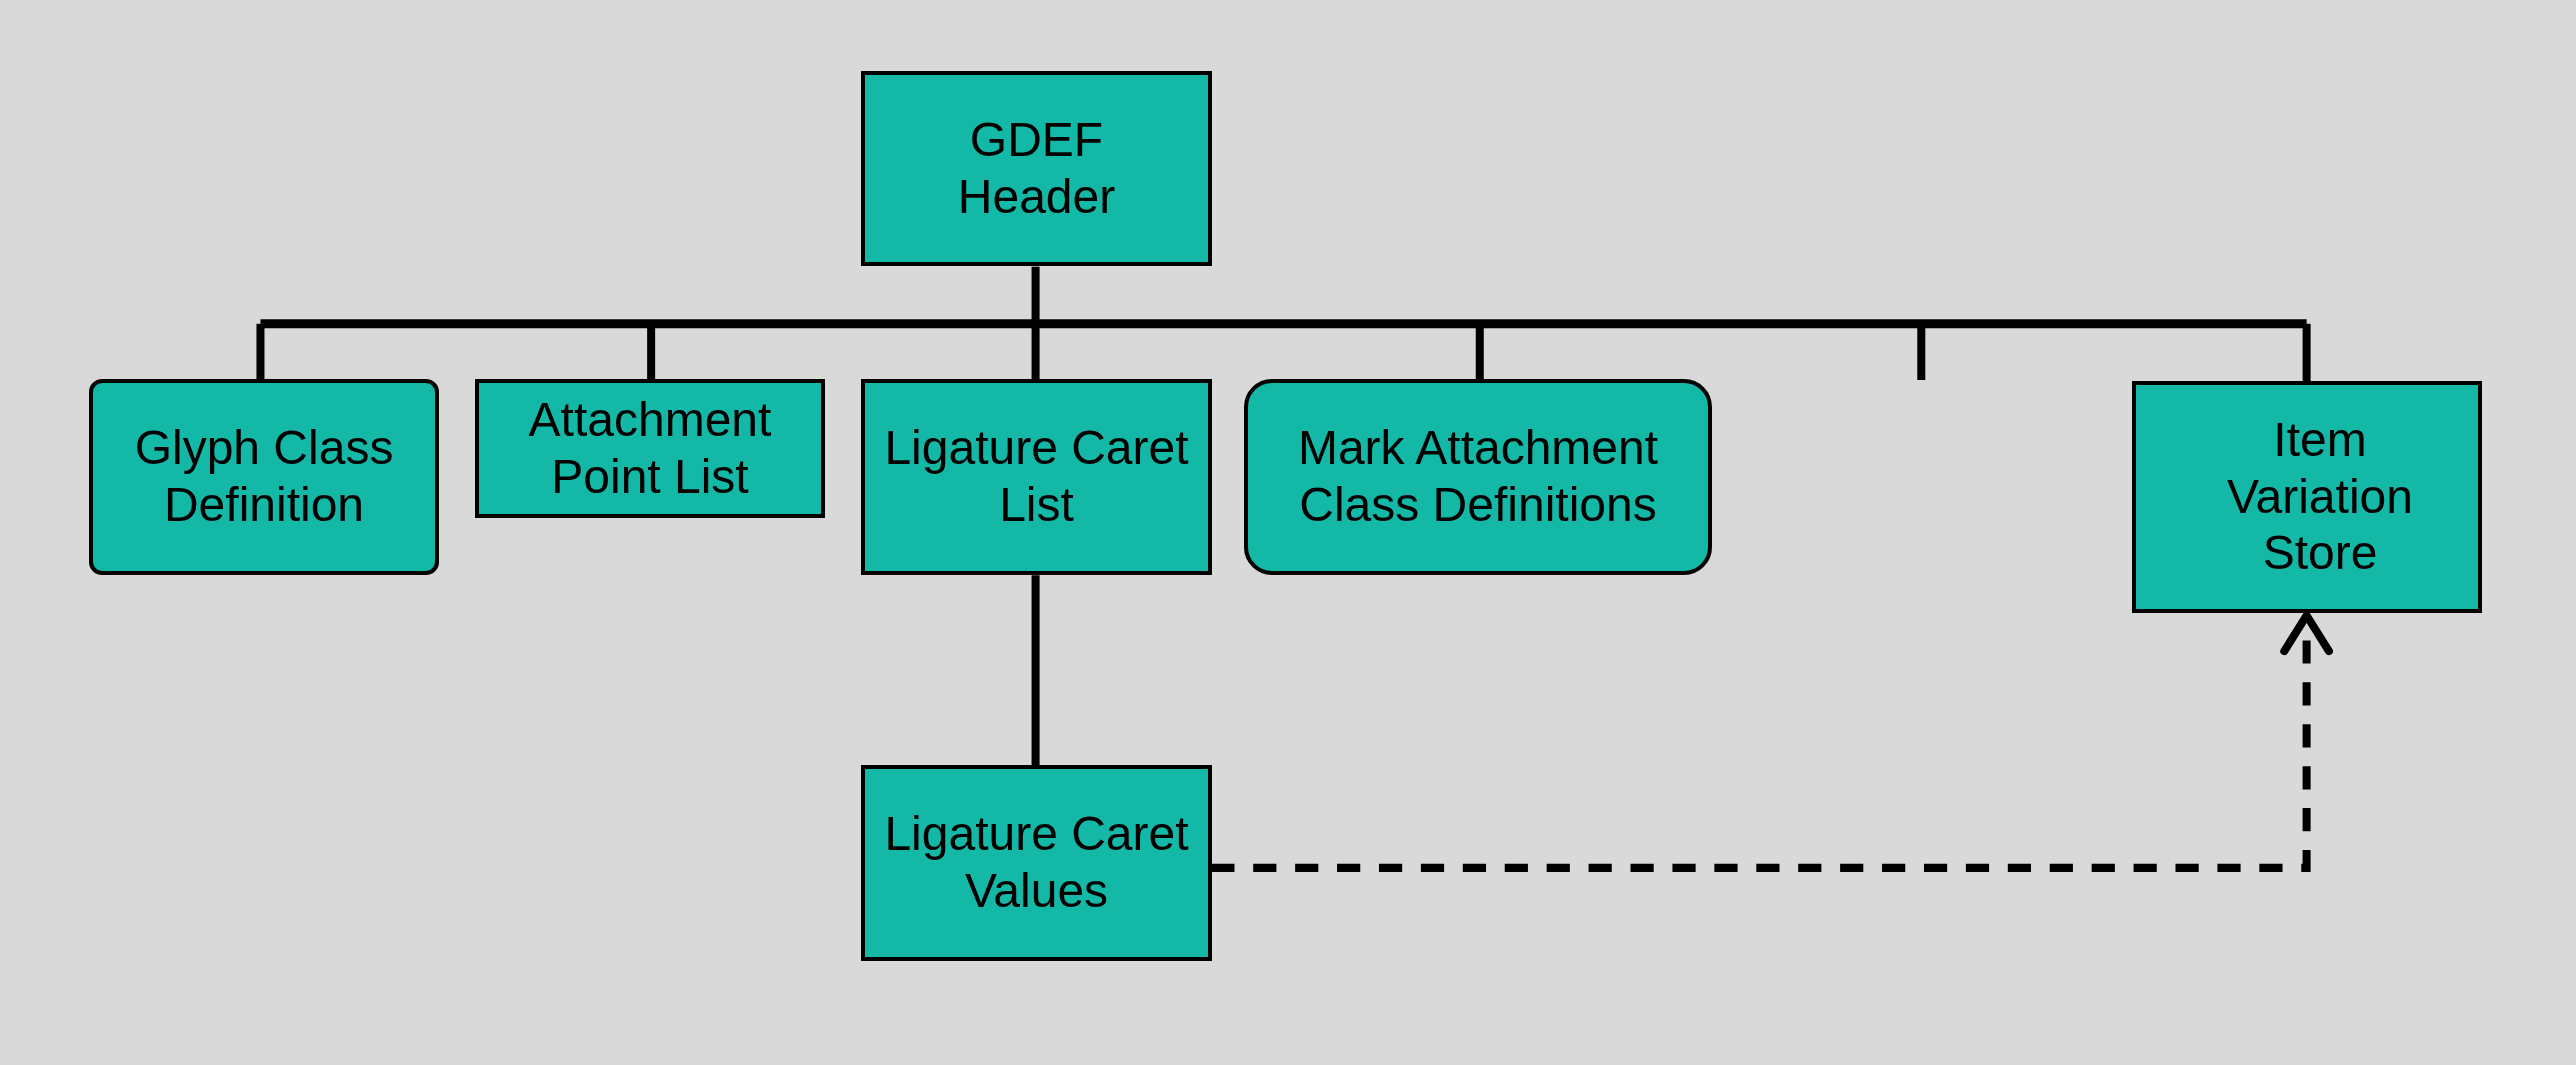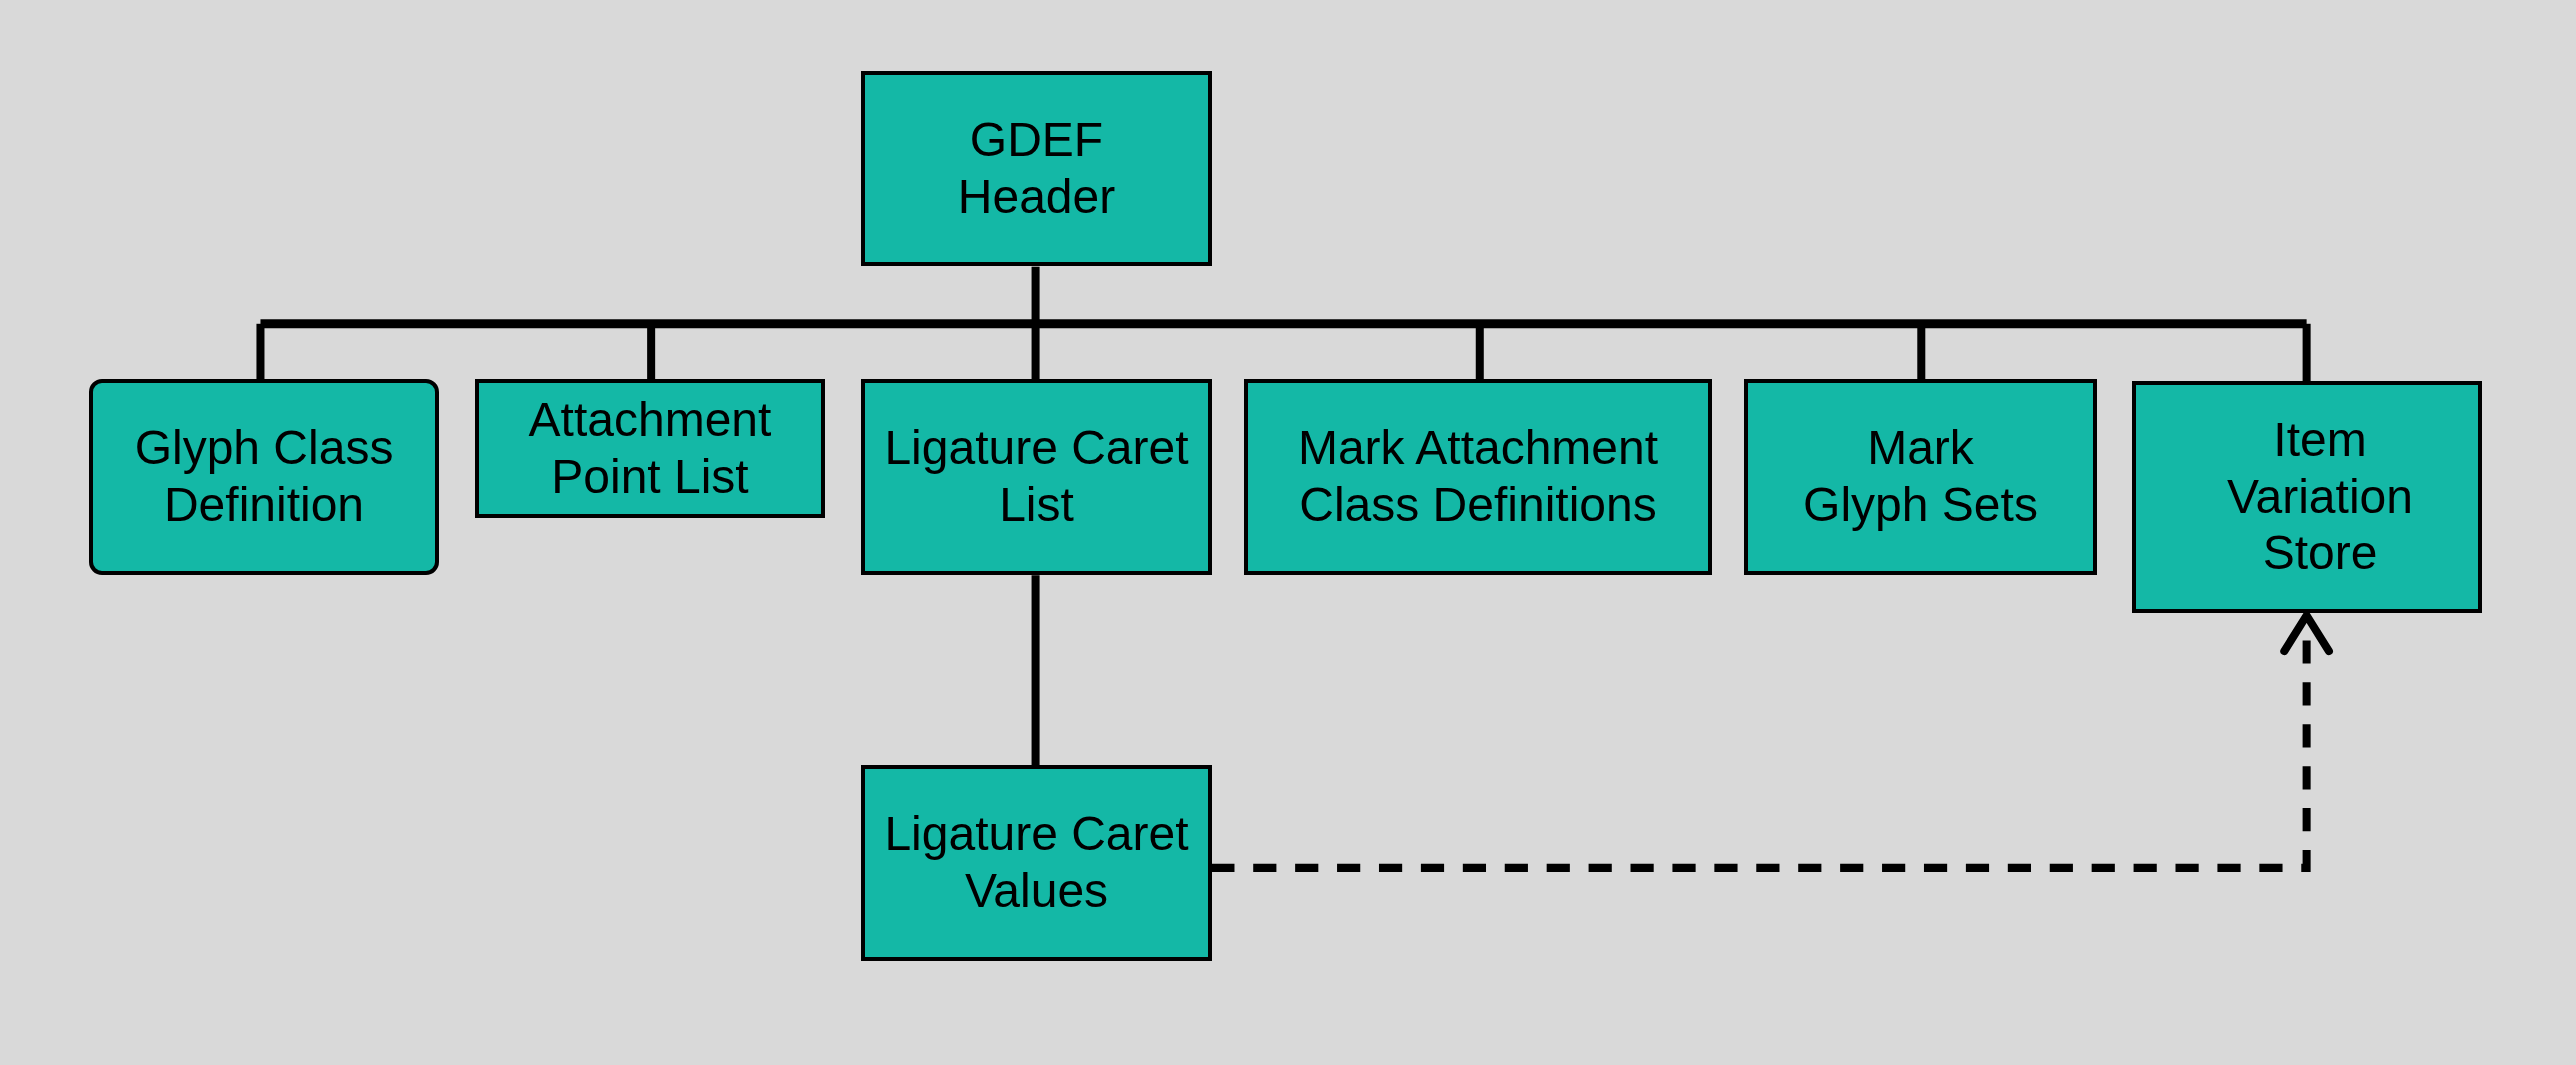--- a/index.html
+++ b/index.html
@@ -76,25 +76,23 @@
 
   <div class="node" style="left:89px; top:379px; width:350px; height:196px;border-radius:13px;">Glyph Class
 Definition</div>
 
   <div class="node" style="left:475px; top:379px; width:350px; height:139px;">Attachment
 Point List</div>
 
   <div class="node" style="left:861px; top:379px; width:351px; height:196px;">Ligature Caret
 List</div>
 
-  <div class="node" style="left:1244px; top:379px; width:468px; height:196px;">Mark Attachment
+  <div class="node" style="left:1244px; top:379px; width:468px; height:196px;border-radius:28px;">Mark Attachment
 Class Definitions</div>
 
-  <div class="node" style="left:1744px; top:379px; width:353px; height:196px;">Mark
-Glyph Sets</div>
 
   <div class="node" style="left:2132px; top:381px; width:350px; height:232px;padding-left:26px;">Item
 Variation
 Store</div>
 
   <div class="node" style="left:861px; top:765px; width:351px; height:196px;">Ligature Caret
 Values</div>
 
 </div>
 

